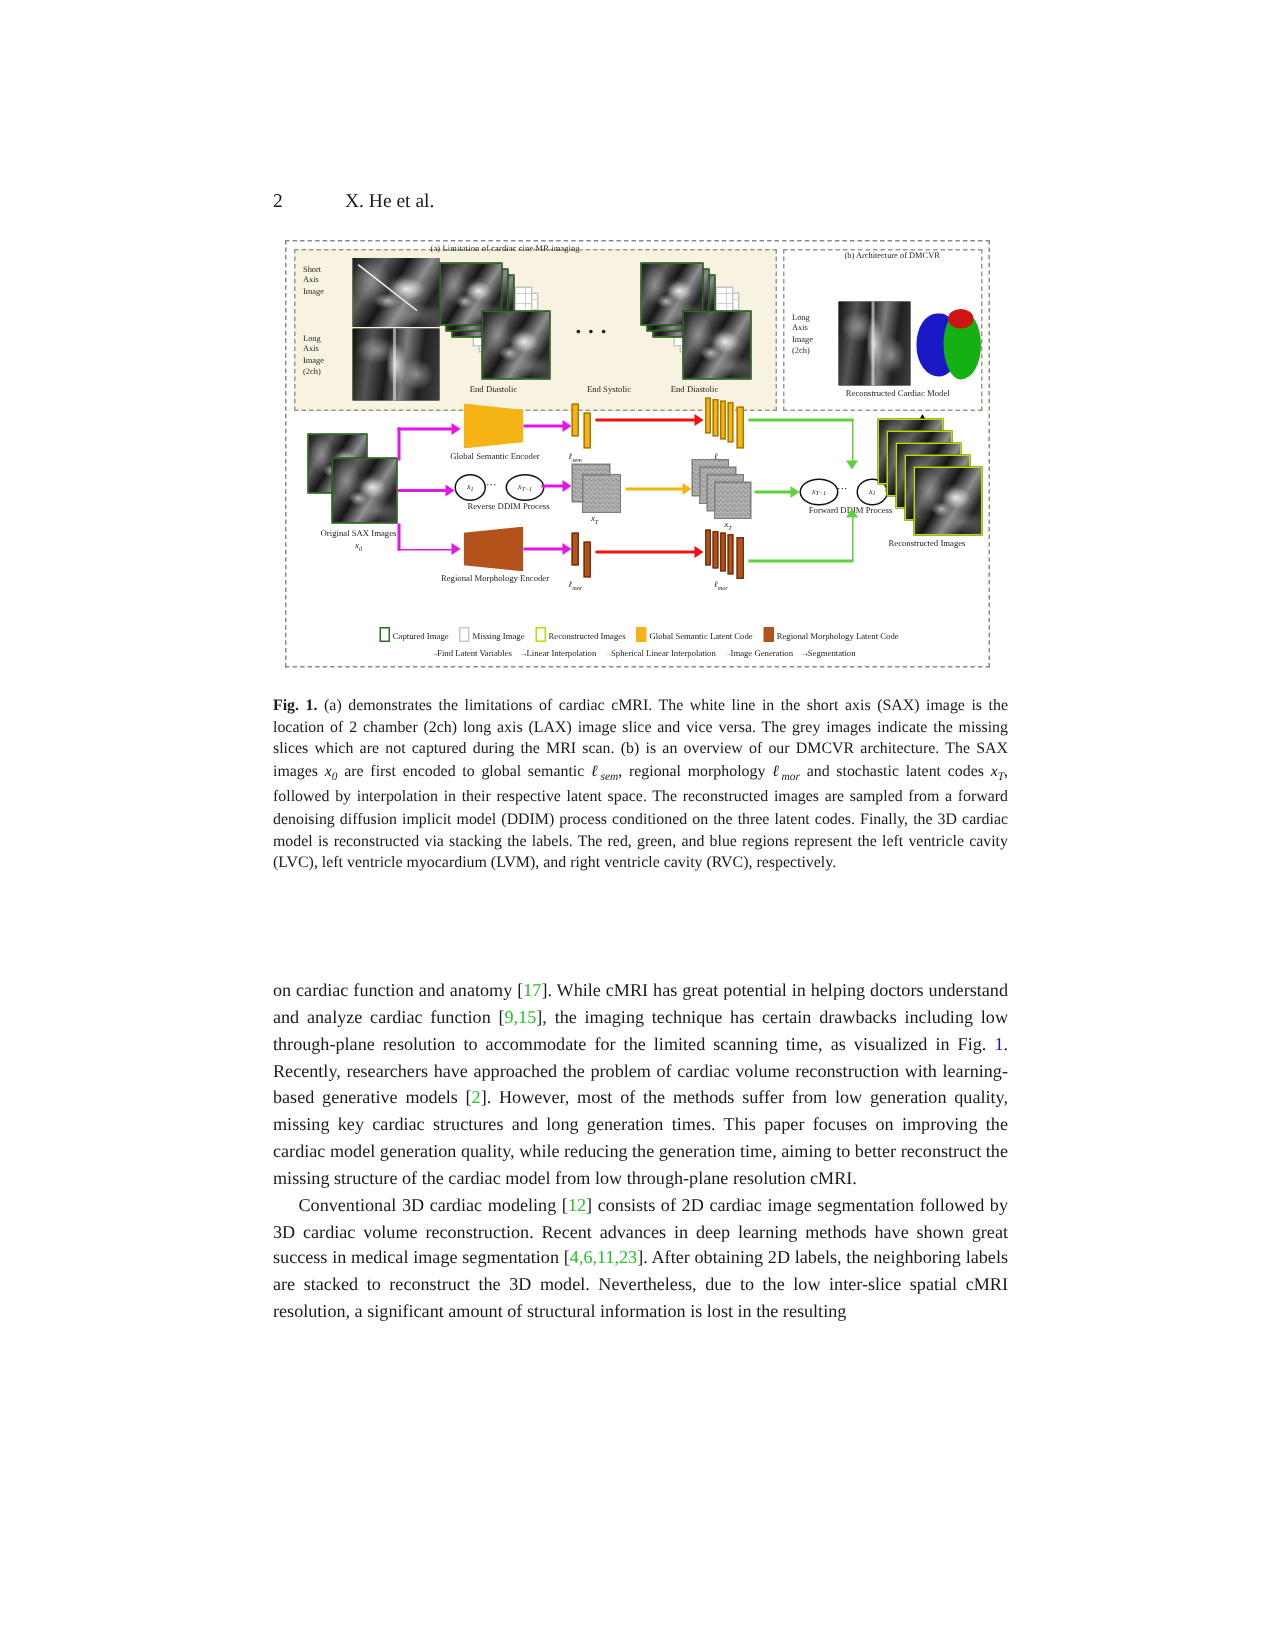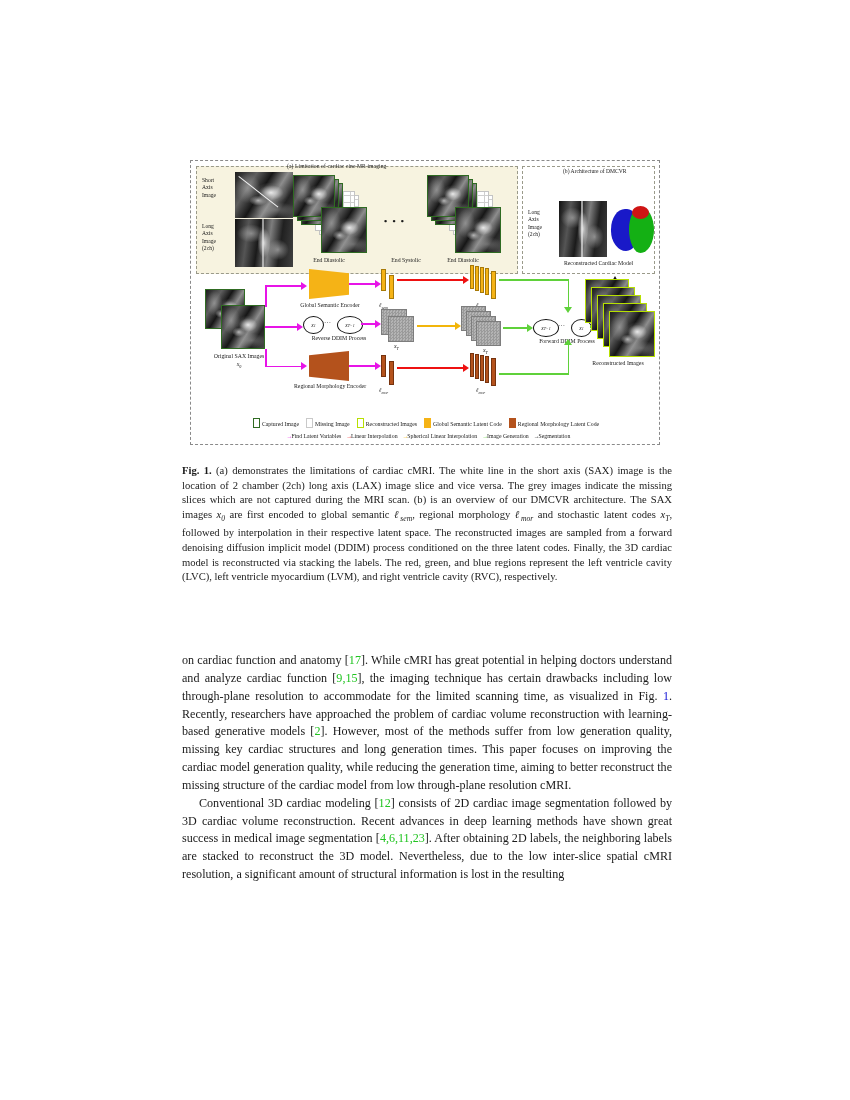--- a/index.html
+++ b/index.html
@@ -114,20 +114,23 @@
   .cite{color:#21c421;}
   .ref{color:#1515d6;}
   sub{font-size:.72em;}
   .mathit{font-style:italic;}
 </style>
 </head>
 <body>
 
 <div class="page">
 
+  <div class="runhead">
+    <span class="pgnum">2</span><span class="auth">X. He et al.</span>
+  </div>
 
   <div class="figure">
 
     <div class="panel-a"></div>
     <div class="panel-a-title">(a) Limitation of cardiac cine MR imaging</div>
 
     <div class="panel-b"></div>
     <div class="panel-b-title">(b) Architecture of DMCVR</div>
 
     <div class="sidelbl" style="left:11px;top:16px;width:30px;">Short<br>Axis<br>Image</div>

